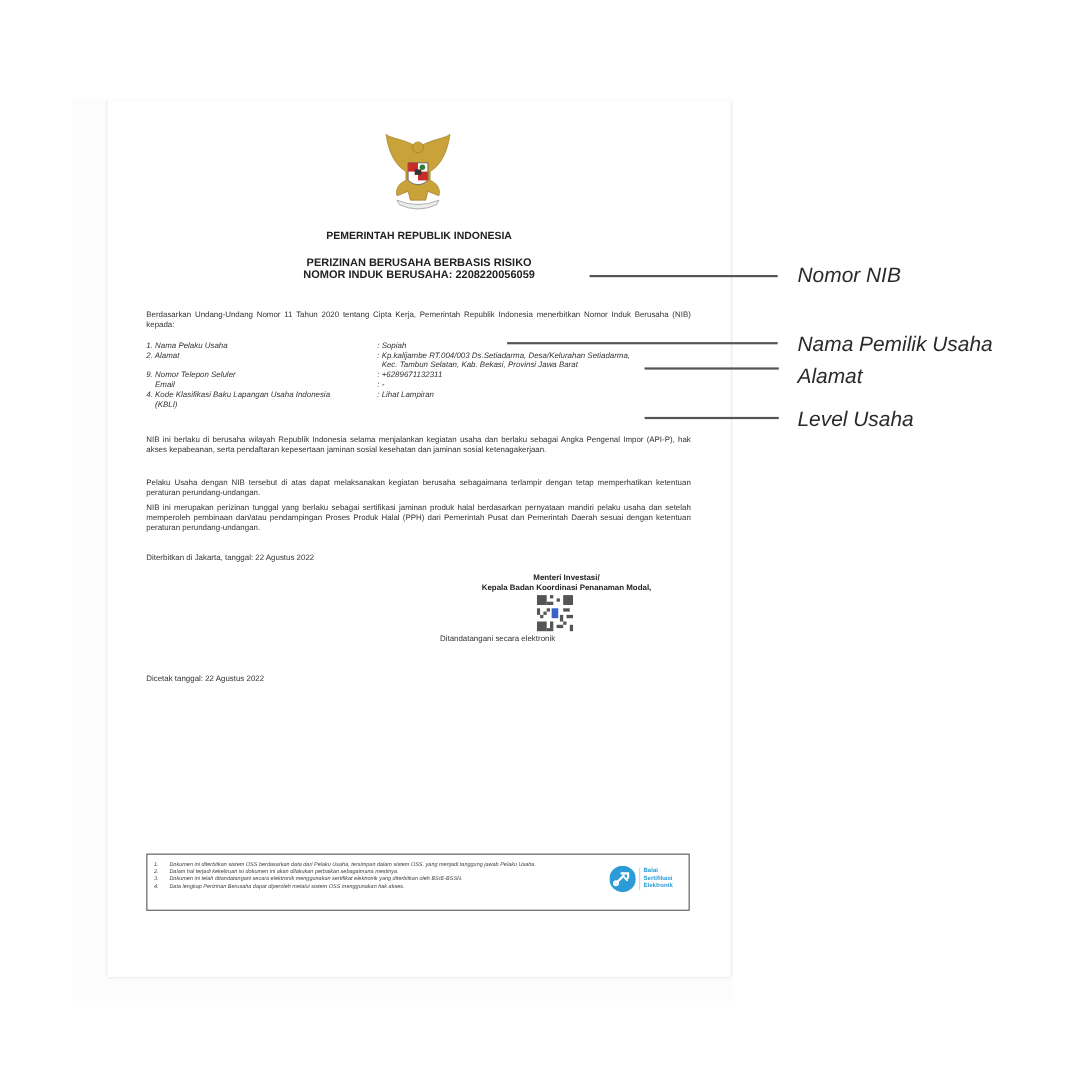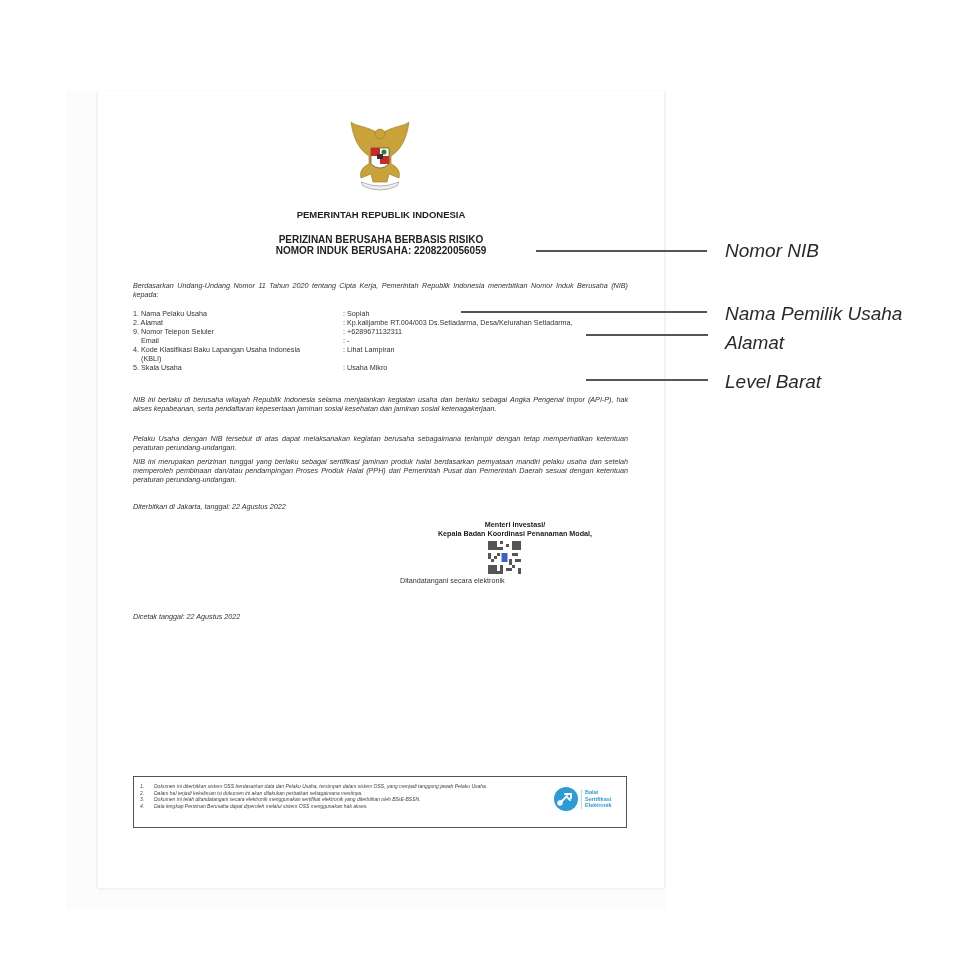--- a/index.html
+++ b/index.html
@@ -8,30 +8,30 @@
     .page-shadow { position: absolute; left: 66px; top: 90px; width: 600px; height: 820px; background: #fcfcfc; }
     .page { position: absolute; left: 98px; top: 92px; width: 566px; height: 796px; background: #ffffff;
             box-shadow: -2px 0 0 #f3f3f3, 2px 0 0 #f3f3f3, 0 2px 0 #f3f3f3; }
 
     .emblem { position: absolute; left: 347px; top: 120px; width: 66px; height: 76px; }
 
     .heading { position: absolute; left: 98px; width: 566px; text-align: center; font-weight: bold; color: #222; }
     .h1 { top: 209px; font-size: 9.5px; }
     .h2 { top: 234px; font-size: 10px; line-height: 11px; }
 
-    .doc-text { position: absolute; left: 133px; width: 495px; font-size: 7.2px; line-height: 9px; color: #333; text-align: justify; font-style: italic; }
+    .doc-text { position: absolute; left: 133px; width: 495px; font-size: 7.2px; line-height: 9px; color: #333; text-align: justify; }
     .intro { top: 281px; }
     .p1 { top: 395px; }
     .p2 { top: 434px; }
     .p3 { top: 457px; }
     .issued { top: 502px; }
     .printed { top: 612px; }
 
     .fields { position: absolute; left: 133px; top: 309px; width: 495px; font-size: 7.2px; line-height: 9px; color: #333; }
-    .field-row { display: flex; }
+    .field-row { display: flex; font-style: italic; }
     .field-label { width: 210px; }
     .field-value { flex: 1; }
 
     .signer { position: absolute; left: 400px; top: 520px; width: 230px; text-align: center; font-size: 7.2px; line-height: 9px; }
     .signer .title { font-weight: bold; color: #222; }
     .qr { position: absolute; left: 488px; top: 541px; width: 33px; height: 33px; }
     .signed { position: absolute; left: 400px; top: 576px; width: 230px; text-align: left; font-size: 7.2px; color: #333; }
 
     .footer-box { position: absolute; left: 133px; top: 776px; width: 494px; height: 52px; border: 1px solid #555; box-sizing: border-box; }
     .footnotes { position: absolute; left: 6px; top: 6px; width: 405px; font-size: 5px; line-height: 6.5px; font-style: italic; color: #444; }
@@ -71,38 +71,38 @@
 <div class="fields">
   <div class="field-row">
       <span class="field-label">1. Nama Pelaku Usaha</span>
       <span class="field-value">: Sopiah</span>
     </div>
   <div class="field-row">
       <span class="field-label">2. Alamat</span>
       <span class="field-value">: Kp.kalijambe RT.004/003 Ds.Setiadarma, Desa/Kelurahan Setiadarma,</span>
     </div>
   <div class="field-row">
+      <span class="field-label"></span>
+      <span class="field-value" style="white-space:pre">  Kec. Tambun Selatan, Kab. Bekasi, Provinsi Jawa Barat</span>
+    </div>
+  <div class="field-row">
       <span class="field-label">9. Nomor Telepon Seluler</span>
       <span class="field-value">: +6289671132311</span>
     </div>
   <div class="field-row">
       <span class="field-label" style="white-space:pre">    Email</span>
       <span class="field-value">: -</span>
     </div>
   <div class="field-row">
       <span class="field-label">4. Kode Klasifikasi Baku Lapangan Usaha Indonesia</span>
       <span class="field-value">: Lihat Lampiran</span>
     </div>
   <div class="field-row">
       <span class="field-label" style="white-space:pre">    (KBLI)</span>
       <span class="field-value"></span>
-    </div>
-  <div class="field-row">
-      <span class="field-label">5. Skala Usaha</span>
-      <span class="field-value">: Usaha Mikro</span>
     </div>
 </div>
 
 <div class="doc-text p1">NIB ini berlaku di berusaha wilayah Republik Indonesia selama menjalankan kegiatan usaha dan berlaku sebagai Angka Pengenal Impor (API-P), hak akses kepabeanan, serta pendaftaran kepesertaan jaminan sosial kesehatan dan jaminan sosial ketenagakerjaan.</div>
 <div class="doc-text p2">Pelaku Usaha dengan NIB tersebut di atas dapat melaksanakan kegiatan berusaha sebagaimana terlampir dengan tetap memperhatikan ketentuan peraturan perundang-undangan.</div>
 <div class="doc-text p3">NIB ini merupakan perizinan tunggal yang berlaku sebagai sertifikasi jaminan produk halal berdasarkan pernyataan mandiri pelaku usaha dan setelah memperoleh pembinaan dan/atau pendampingan Proses Produk Halal (PPH) dari Pemerintah Pusat dan Pemerintah Daerah sesuai dengan ketentuan peraturan perundang-undangan.</div>
 <div class="doc-text issued">Diterbitkan di Jakarta, tanggal: 22 Agustus 2022</div>
 
 <div class="signer">
   <div class="title">Menteri Investasi/</div>
@@ -170,13 +170,13 @@
 </div>
 
 <div class="leader" style="left:536px; top:250px; width:171px;"></div>
 <div class="leader" style="left:461px; top:311px; width:246px;"></div>
 <div class="leader" style="left:586px; top:334px; width:122px;"></div>
 <div class="leader" style="left:586px; top:379px; width:122px;"></div>
 
 <div class="callout" style="top:240px;">Nomor NIB</div>
 <div class="callout" style="top:303px;">Nama Pemilik Usaha</div>
 <div class="callout" style="top:332px;">Alamat</div>
-<div class="callout" style="top:371px;">Level Barat</div>
+<div class="callout" style="top:371px;">Level Usaha</div>
 
 </body></html>

